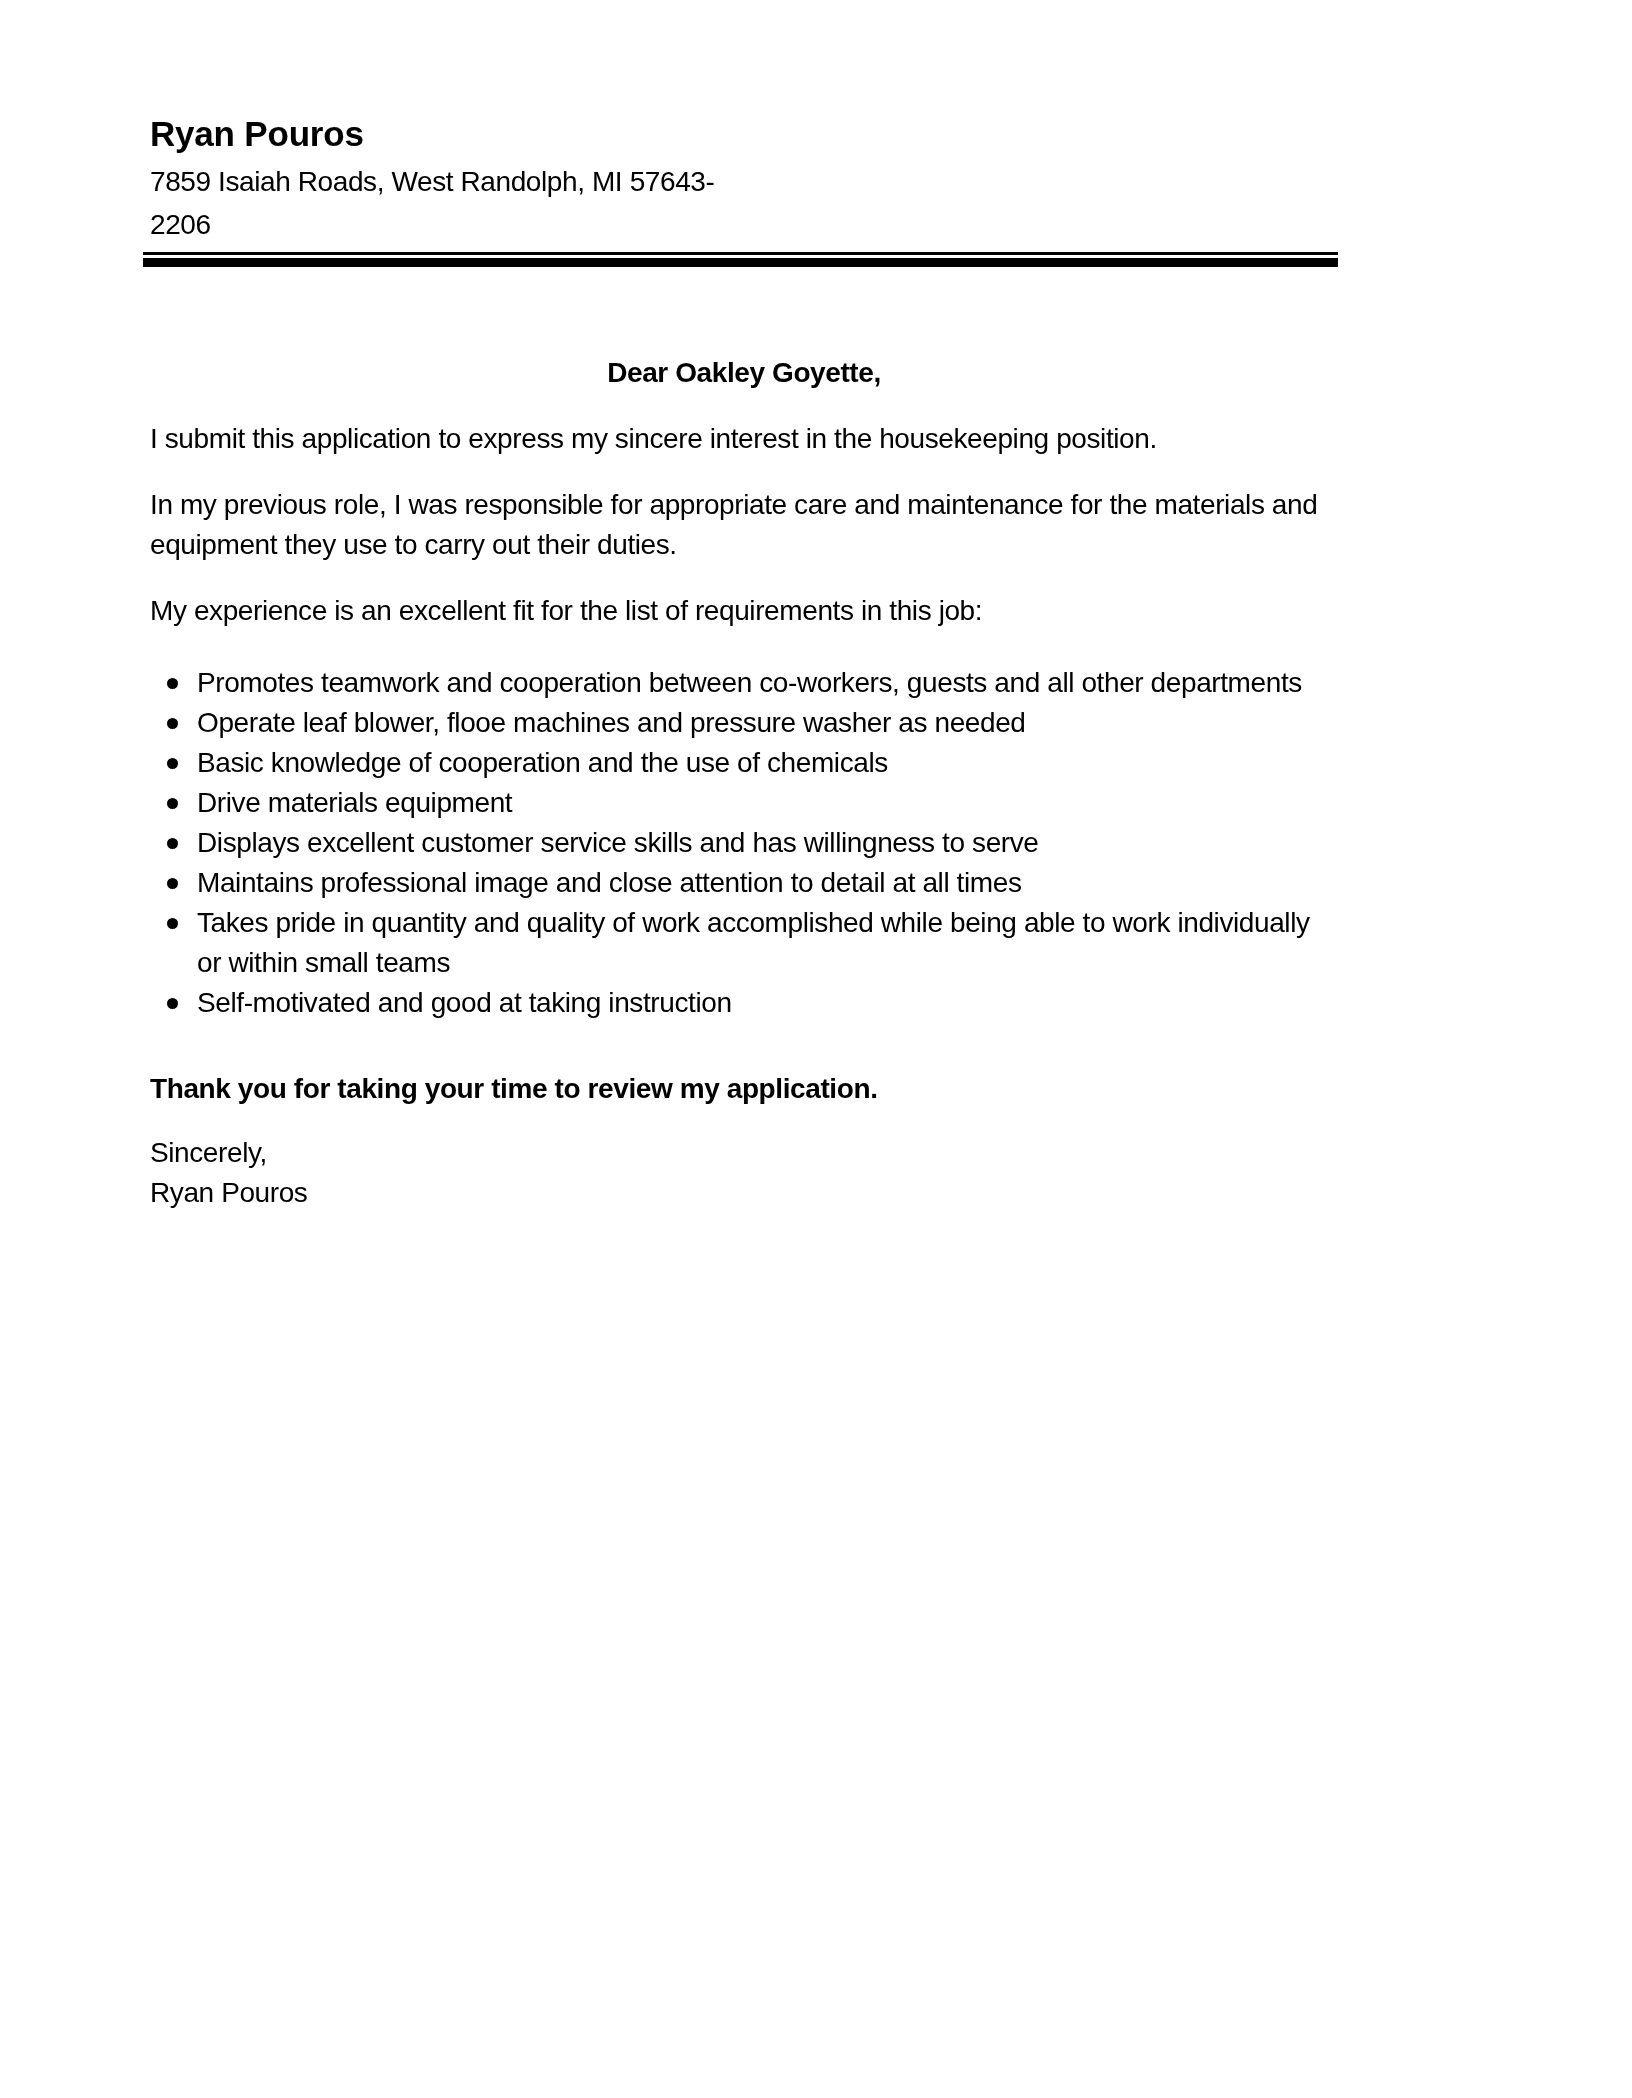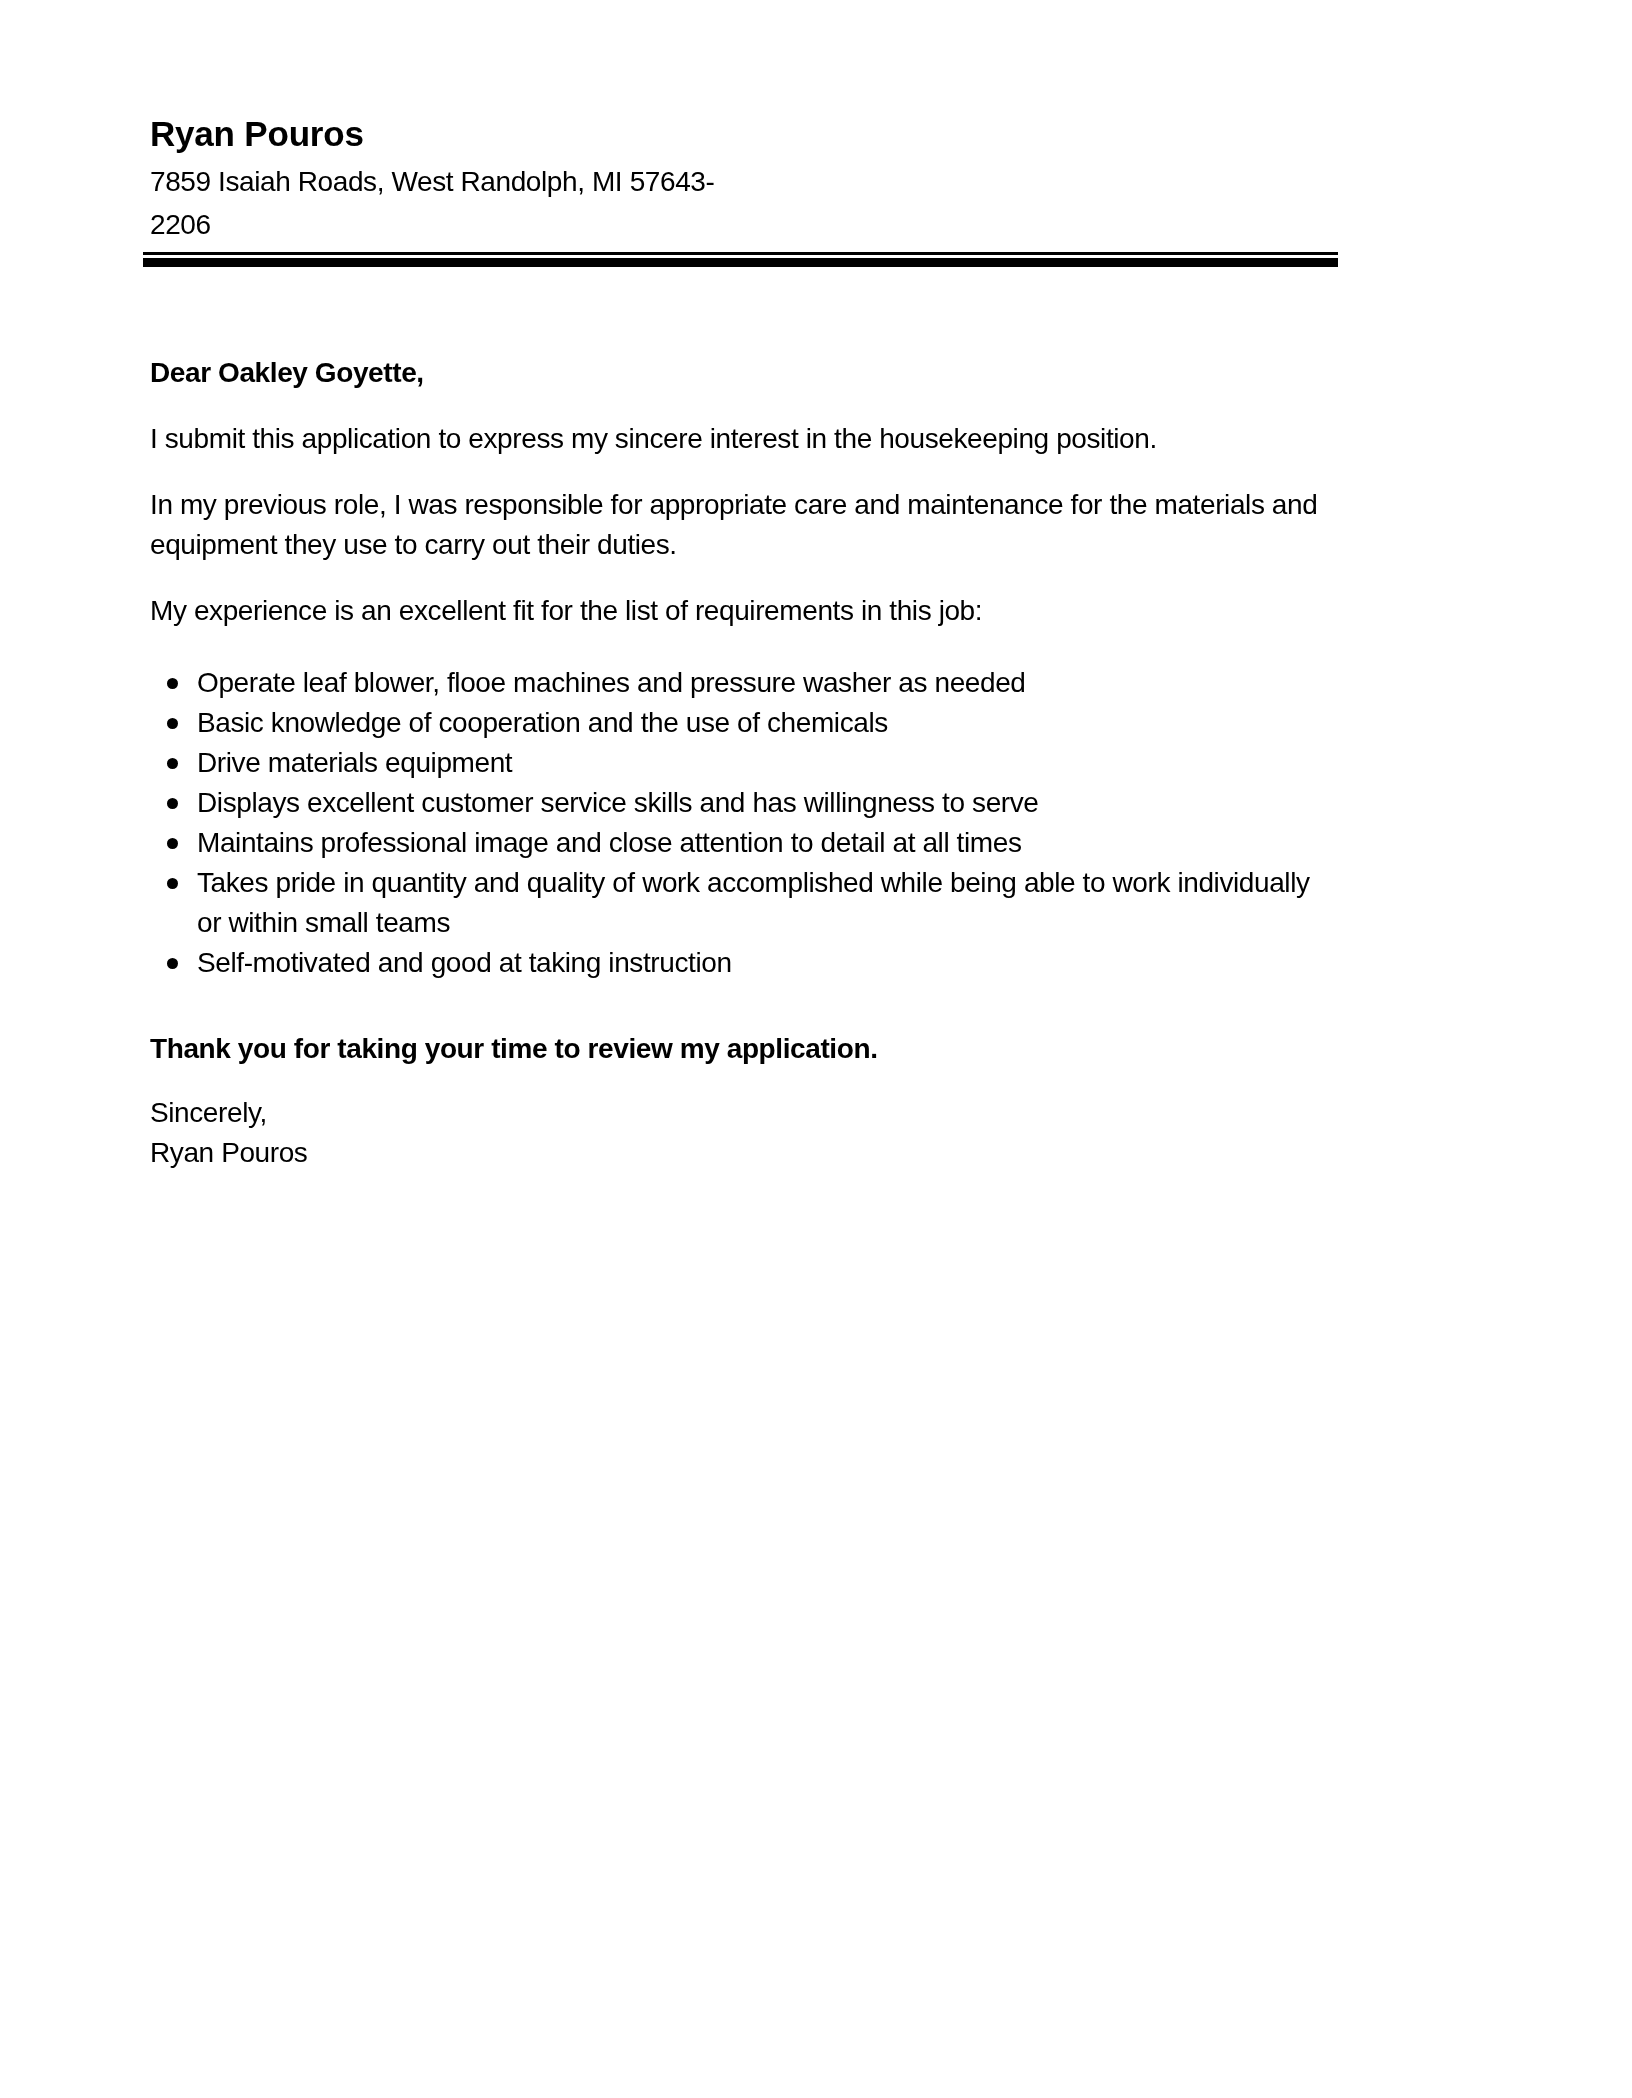--- a/index.html
+++ b/index.html
@@ -33,20 +33,21 @@
     border-top: 3px solid #000000;
     border-bottom: 9px solid #000000;
   }
   .body p {
     margin: 26px 0 0 0;
     line-height: 40px;
   }
   .salutation {
     margin-top: 86px !important;
     font-weight: bold;
+    text-align: center;
   }
   ul.reqs {
     list-style: none;
     margin: 32px 0 0 0;
     padding: 0;
   }
   ul.reqs li {
     position: relative;
     padding-left: 47px;
     line-height: 40px;
@@ -88,20 +89,21 @@
 
     <p class="salutation">Dear Oakley Goyette,</p>
 
     <p>I submit this application to express my sincere interest in the housekeeping position.</p>
 
     <p>In my previous role, I was responsible for appropriate care and maintenance for the materials and equipment they use to carry out their duties.</p>
 
     <p>My experience is an excellent fit for the list of requirements in this job:</p>
 
     <ul class="reqs">
+      <li>Promotes teamwork and cooperation between co-workers, guests and all other departments</li>
       <li>Operate leaf blower, flooe machines and pressure washer as needed</li>
       <li>Basic knowledge of cooperation and the use of chemicals</li>
       <li>Drive materials equipment</li>
       <li>Displays excellent customer service skills and has willingness to serve</li>
       <li>Maintains professional image and close attention to detail at all times</li>
       <li>Takes pride in quantity and quality of work accomplished while being able to work individually or within small teams</li>
       <li>Self-motivated and good at taking instruction</li>
     </ul>
 
     <p class="closing">Thank you for taking your time to review my application.</p>

